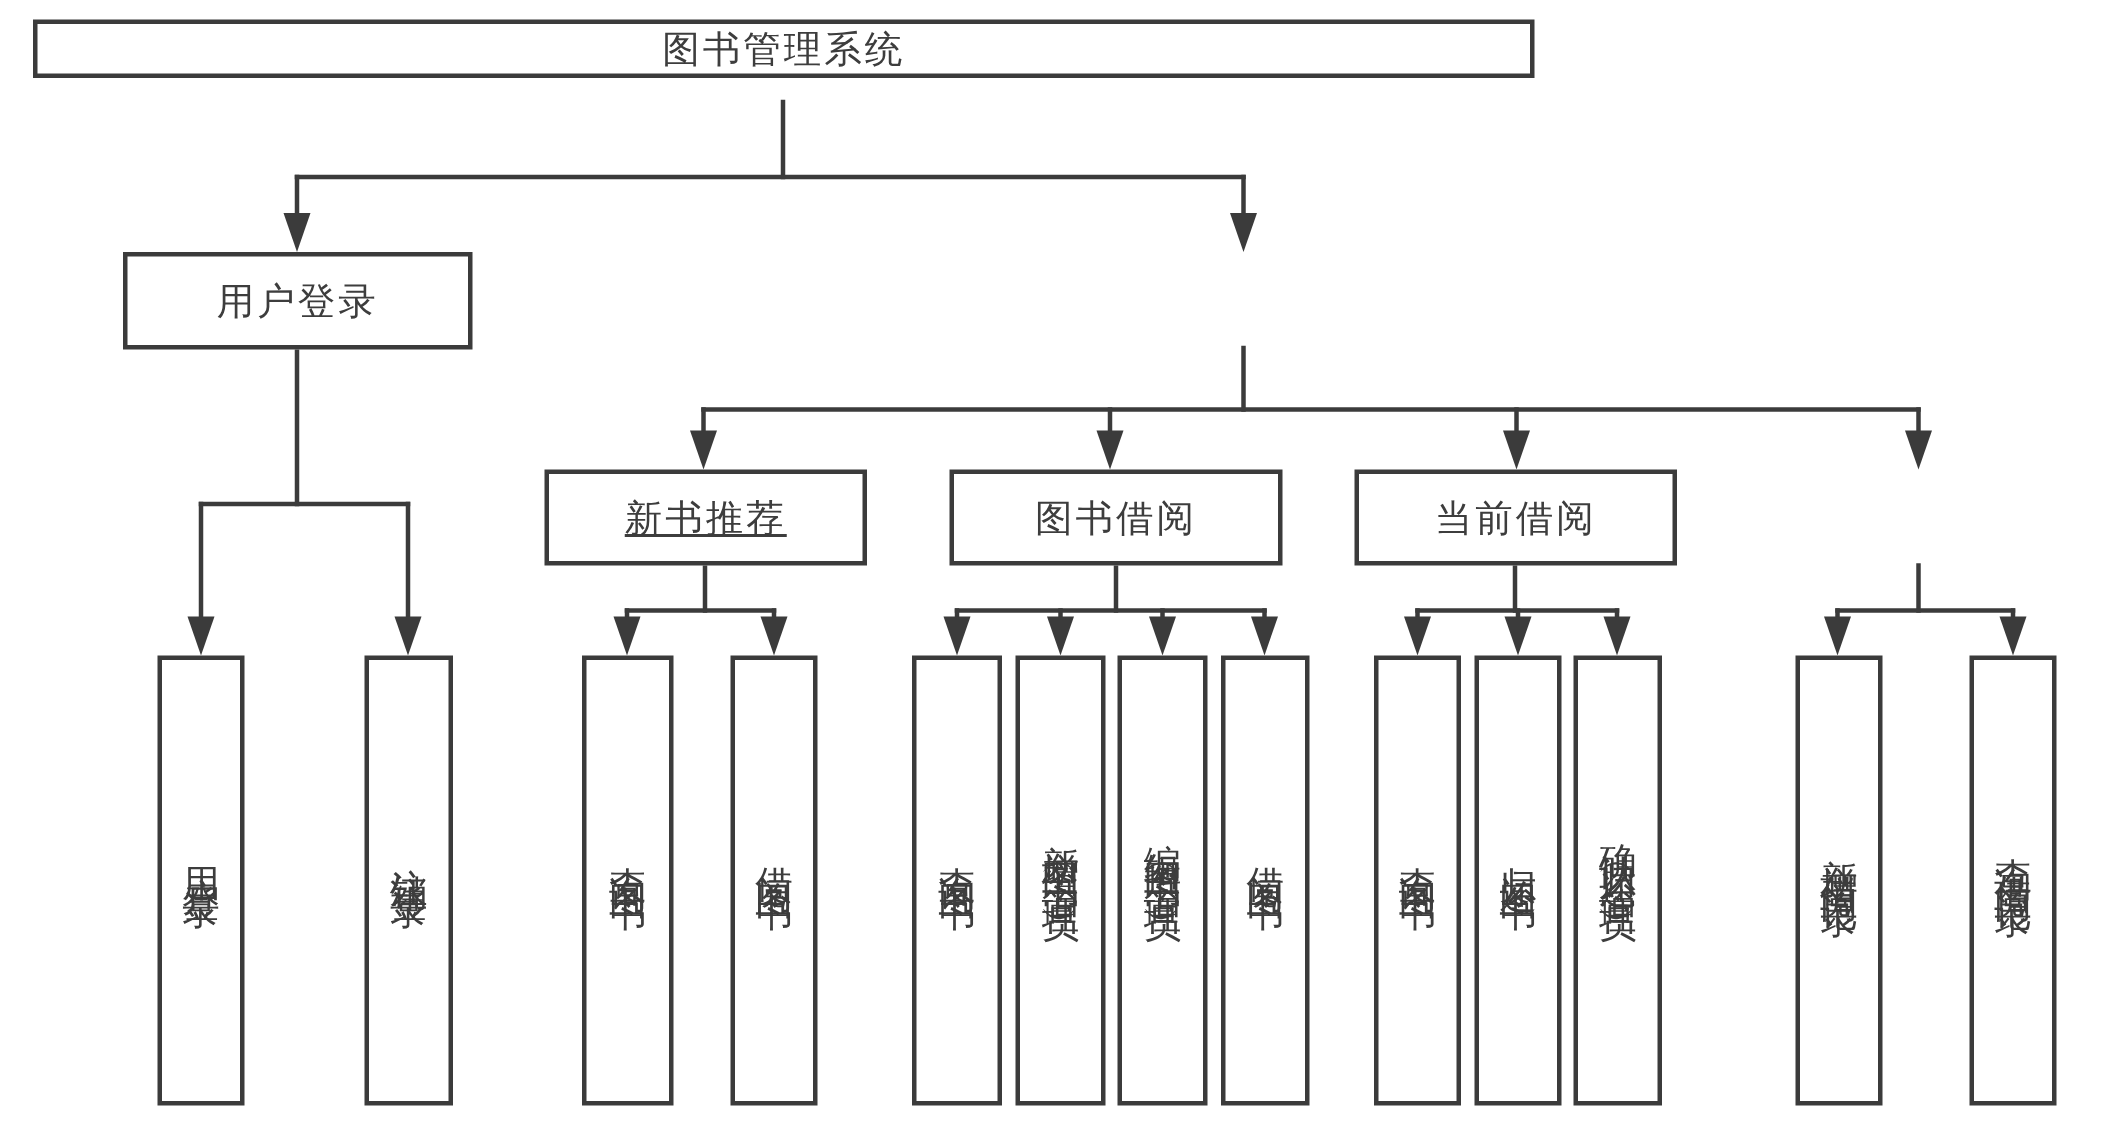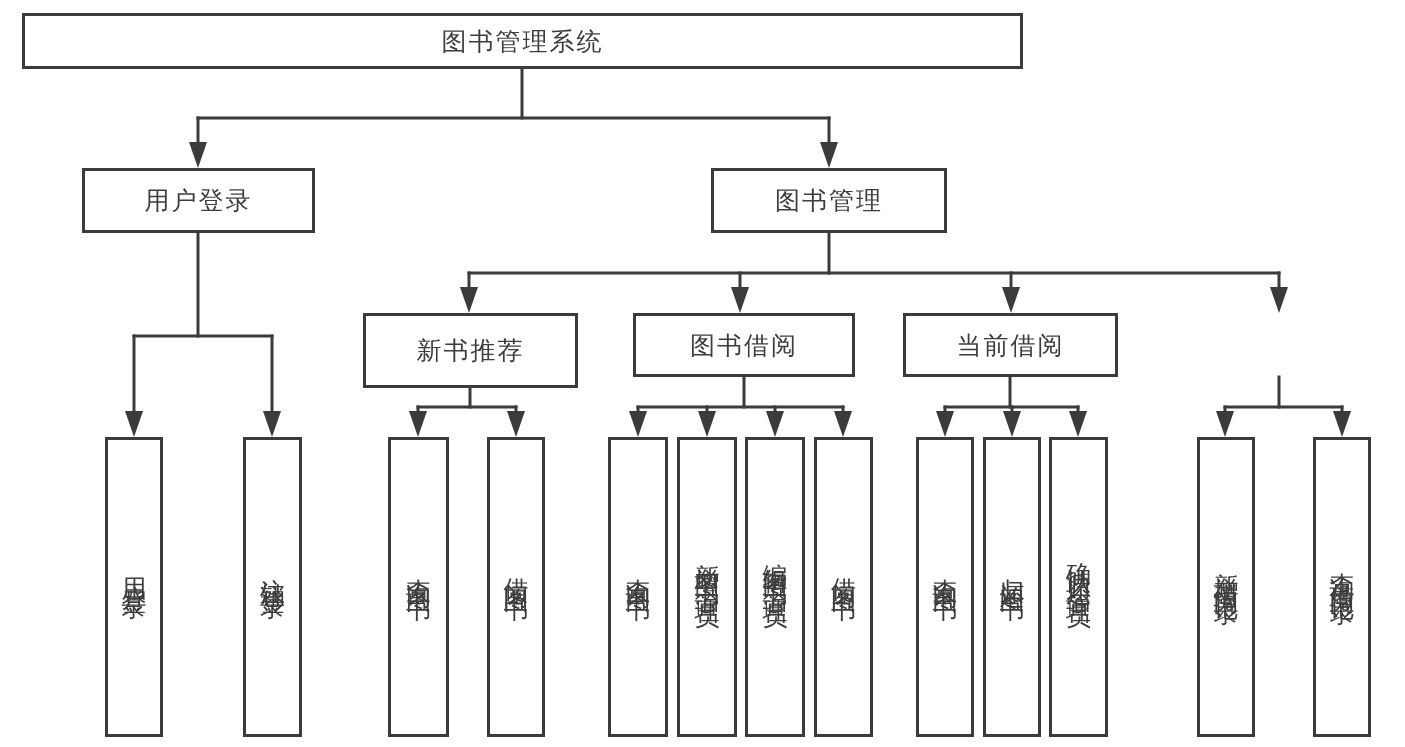--- a/index.html
+++ b/index.html
@@ -131,26 +131,25 @@
     <g>
       <line x1="1279" y1="377" x2="1279" y2="407"></line>
       <line x1="1225" y1="407" x2="1342" y2="407"></line>
       <line x1="1225" y1="407" x2="1225" y2="416"></line>
       <polygon points="1216,411 1234,411 1225,437" stroke="none"></polygon>
       <line x1="1342" y1="407" x2="1342" y2="416"></line>
       <polygon points="1333,411 1351,411 1342,437" stroke="none"></polygon>
     </g>
   </svg>
 
-  <div class="node h" style="left:22px; top:13px; width:1001px; height:56px;">图书管理系统</div>
+  <div class="node h" style="left:22px; top:13px; width:1001px; height:39px;">图书管理系统</div>
 
   <div class="node h" style="left:82px; top:168px; width:233px; height:65px;">用户登录</div>
-  <div class="node h" style="left:711px; top:168px; width:236px; height:65px;">图书管理</div>
 
-  <div class="node h" style="left:363px; top:313px; width:215px; height:75px;">新书推荐</div>
+  <div class="node h" style="left:363px; top:313px; width:215px; height:64px;text-decoration:underline;">新书推荐</div>
   <div class="node h" style="left:633px; top:313px; width:222px; height:64px;">图书借阅</div>
   <div class="node h" style="left:903px; top:313px; width:215px; height:64px;">当前借阅</div>
 
   <div class="node v" style="left:105px; top:437px; width:58px; height:300px;">用户登录</div>
   <div class="node v" style="left:243px; top:437px; width:59px; height:300px;">注销登录</div>
 
   <div class="node v" style="left:388px; top:437px; width:61px; height:300px;">查询图书</div>
   <div class="node v" style="left:487px; top:437px; width:58px; height:300px;">借阅图书</div>
 
   <div class="node v" style="left:608px; top:437px; width:60px; height:300px;">查询图书</div>

